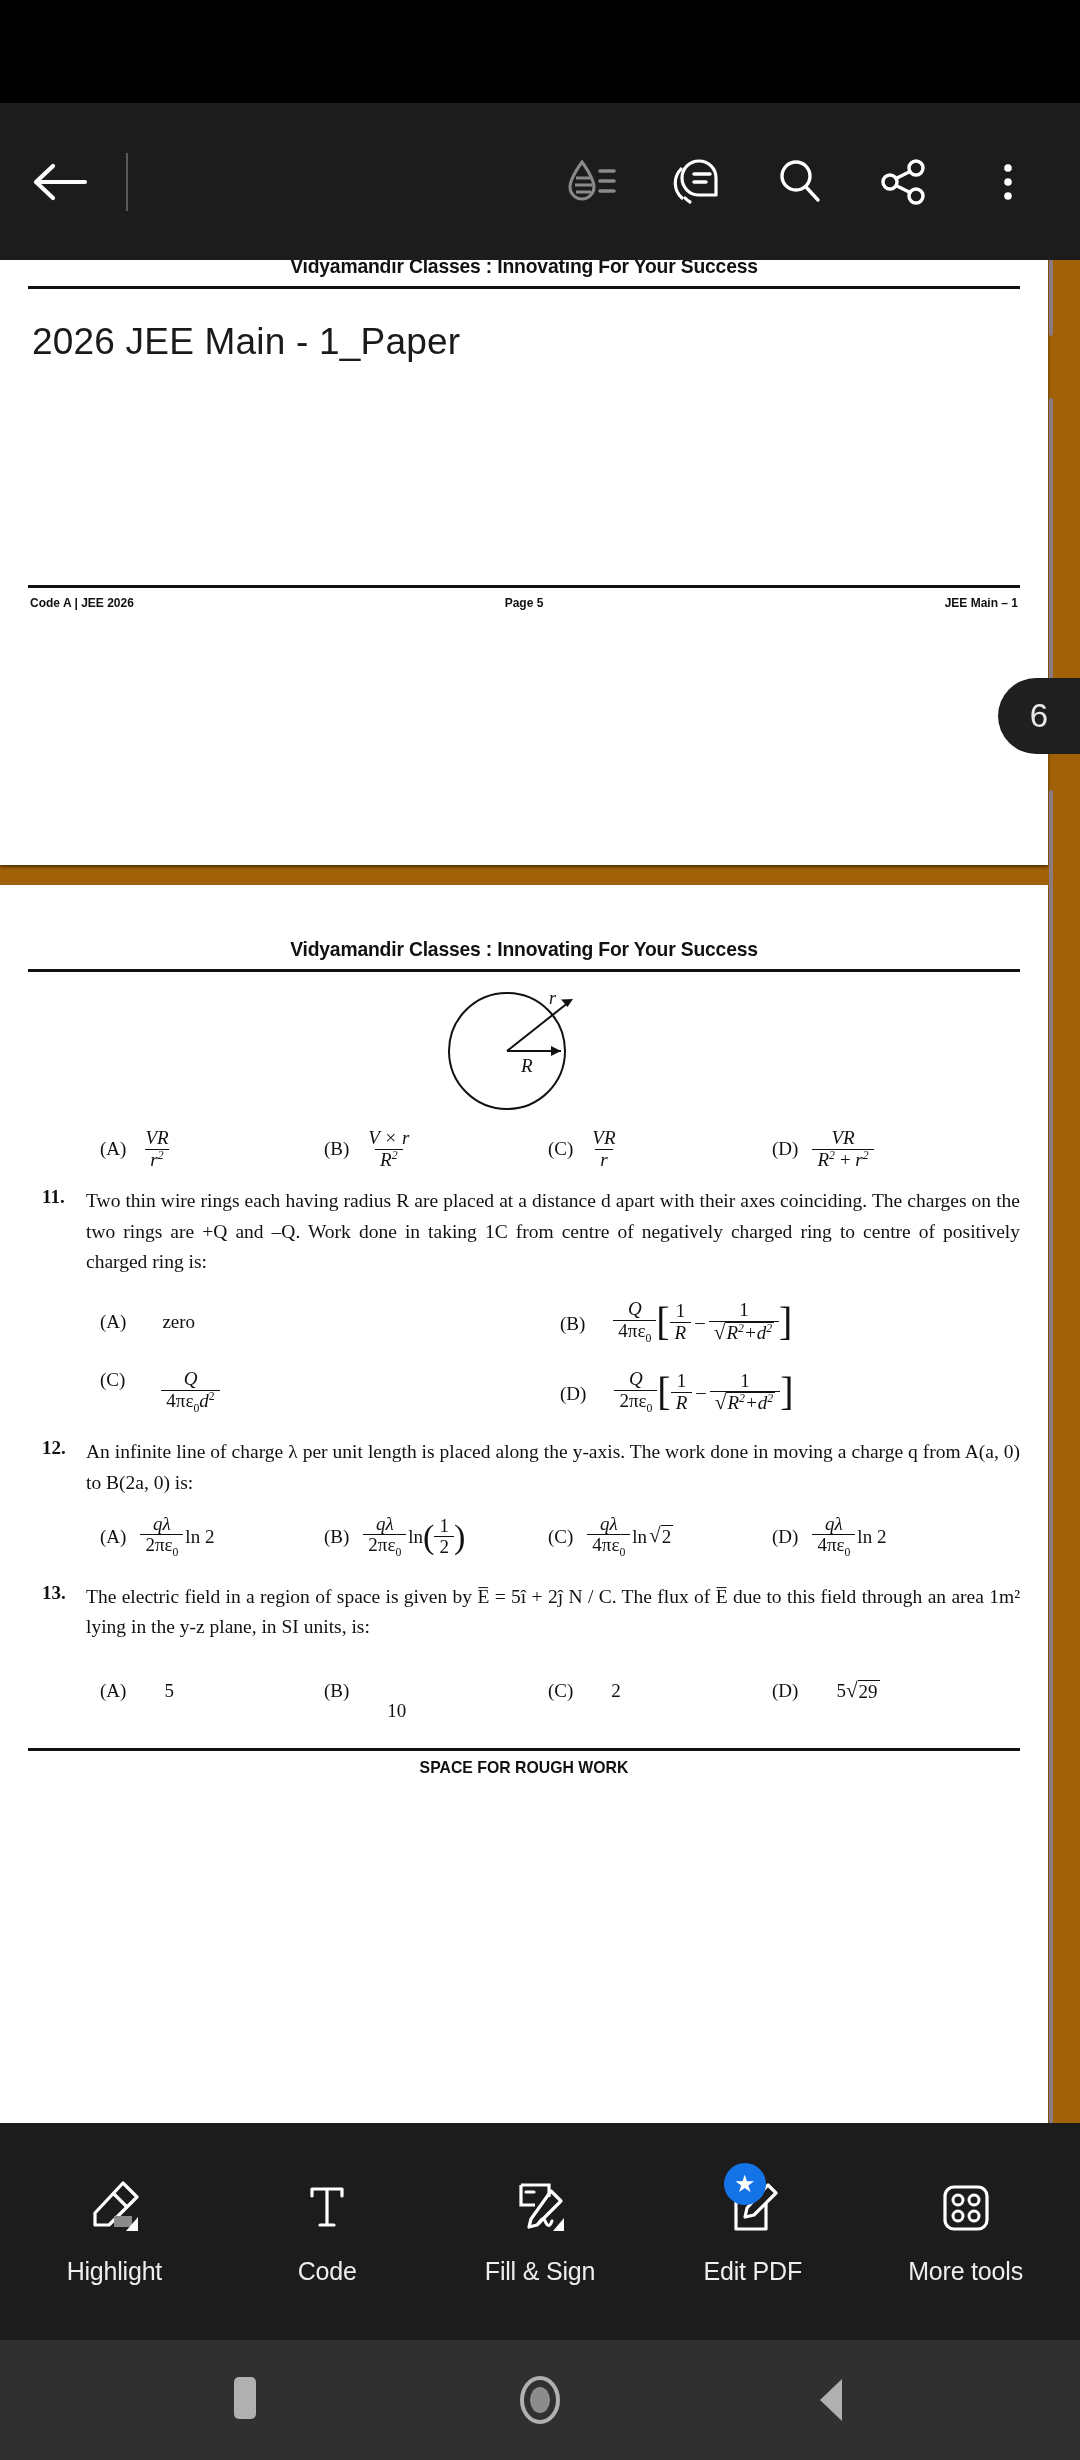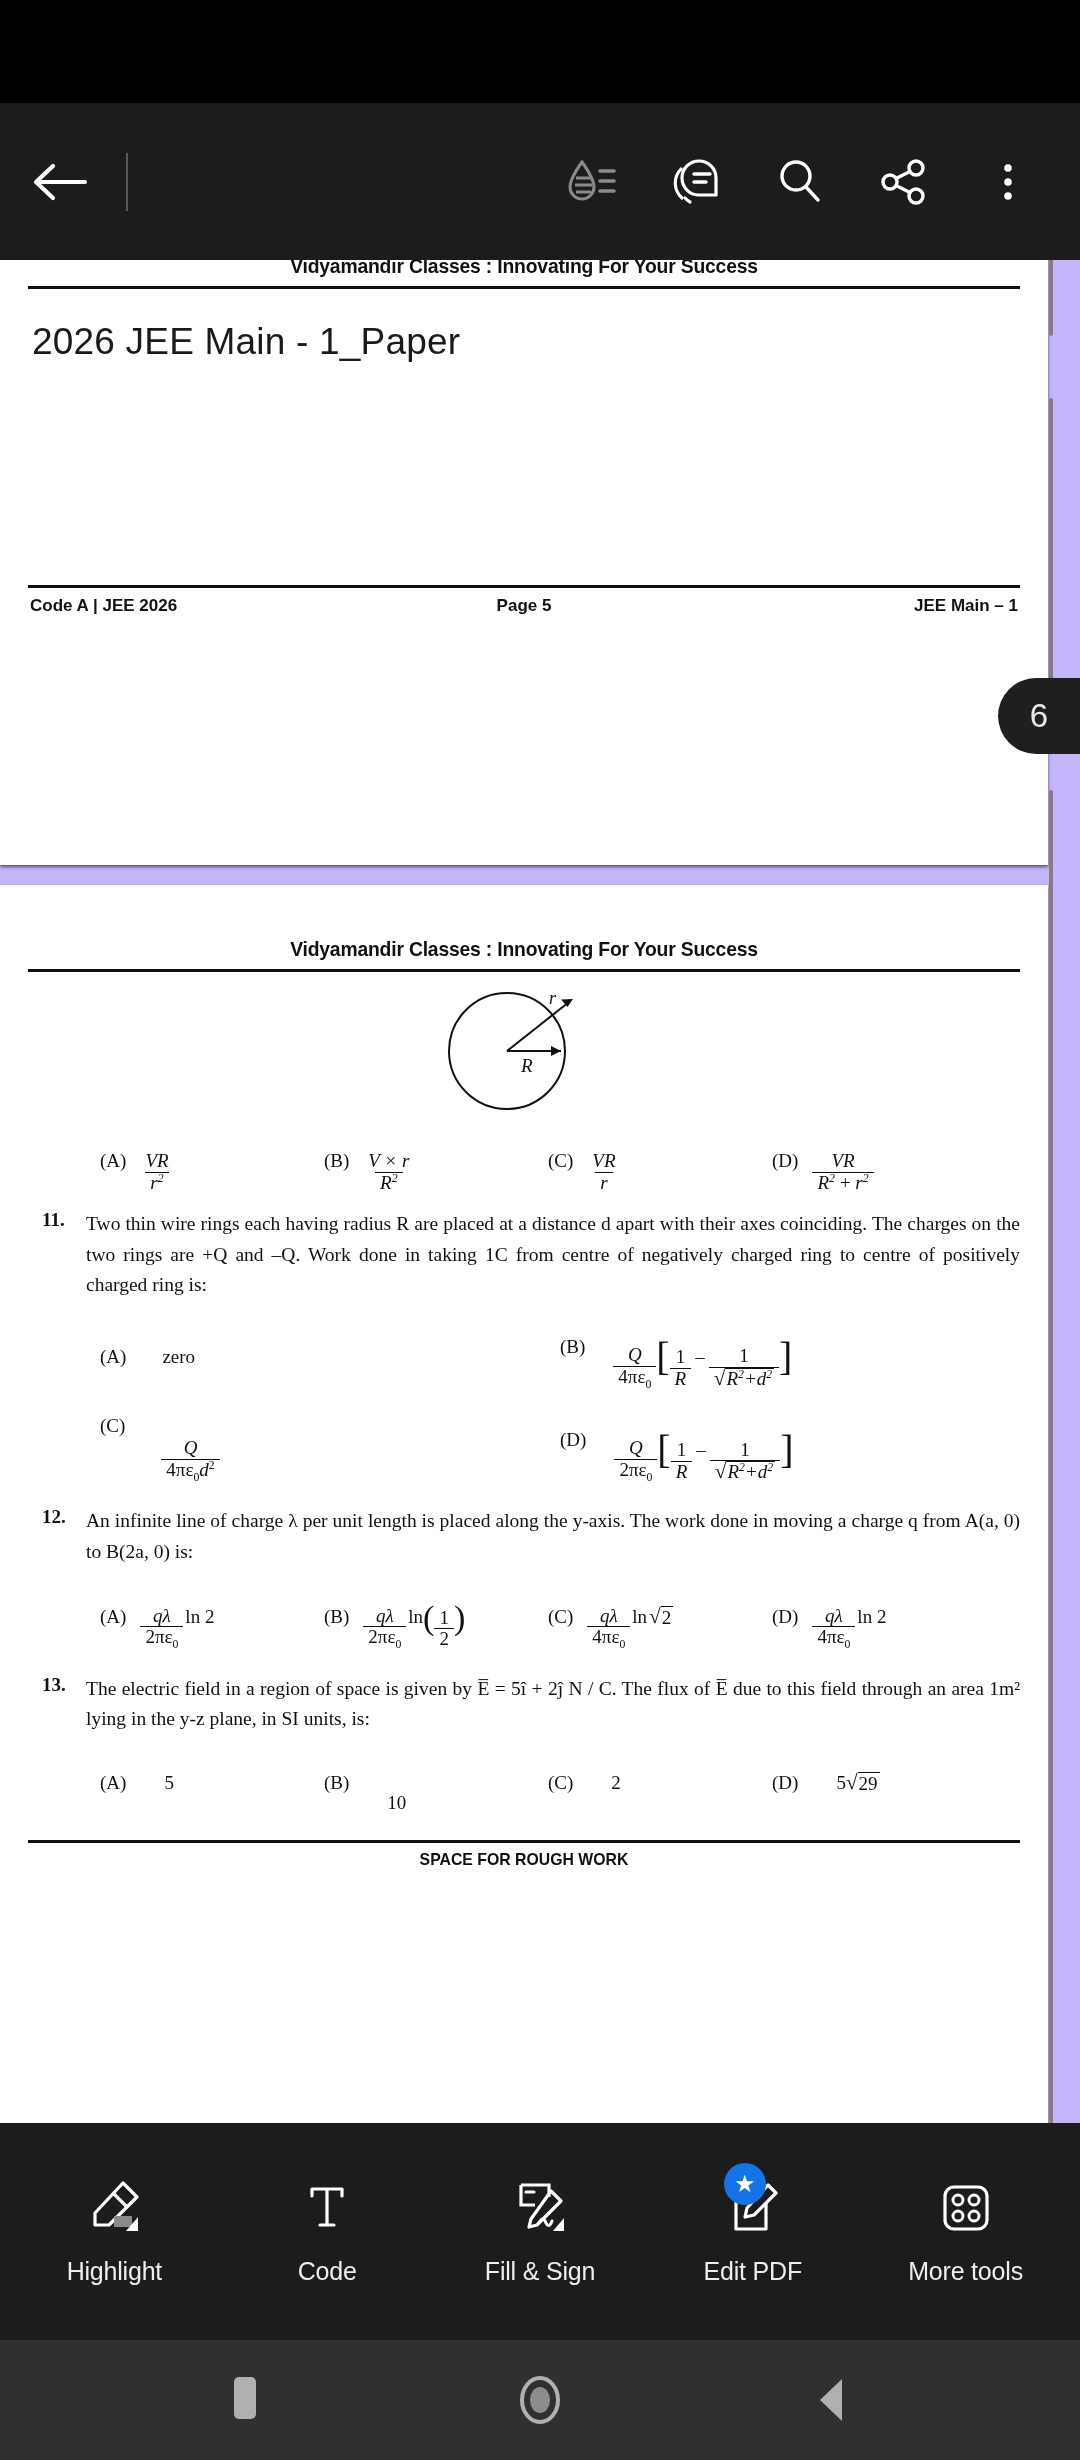--- a/index.html
+++ b/index.html
@@ -27,21 +27,21 @@
   .tb-divider { width: 2px; height: 58px; background: #5a5a5a; margin-left: 6px; }
   .tb-spacer { flex: 1 1 auto; }
   .tb-actions { display: flex; align-items: center; gap: 0px; padding-right: 20px; }
   .tb-btn { width: 104px; height: 104px; display: flex; align-items: center; justify-content: center; }
   .tb-btn.disabled svg { stroke: #8a8a8a; }
   .tb-btn svg { stroke: #ffffff; fill: none; }
 
   
   .viewer {
     position: absolute; top: 260px; left: 0; width: 1080px; height: 1863px;
-    background: #c4b5fd; overflow: hidden;
+    background: #a16207; overflow: hidden;
   }
 
   .page {
     position: absolute; left: 0; width: 1048px; background: #ffffff;
     box-shadow: 0 2px 3px rgba(0,0,0,.55);
   }
   .page-top { top: -92px; height: 697px; }
   .page-bottom { top: 625px; height: 1500px; }
 
   .pg-inner { position: relative; width: 100%; height: 100%; padding: 0 28px; }
@@ -53,21 +53,21 @@
   }
   .rule { height: 3px; background: #111; margin-top: 8px; }
 
   .doctitle {
     font-size: 37px; color: #1a1a1a; font-family: "Liberation Sans", sans-serif;
     letter-spacing: 0.2px; padding-left: 4px;
   }
 
   .pgfooter {
     display: flex; justify-content: space-between; align-items: baseline;
-    font-family: "Liberation Sans", sans-serif; font-weight: bold; font-size: 17px;
+    font-family: "Liberation Sans", sans-serif; font-weight: bold; font-size: 12px;
     color: #111; padding: 0 2px;
   }
   .pgfooter .mid { position: absolute; left: 50%; transform: translateX(-50%); }
   .pgfooter-wrap { position: relative; }
 
   
   .qrow { display: flex; margin-top: 14px; }
   .qnum { width: 58px; flex: 0 0 58px; font-weight: bold; font-size: 19px;
           font-family: "Liberation Serif", serif; color: #111; padding-left: 14px; }
   .qbody { flex: 1 1 auto; font-family: "Liberation Serif", serif; font-size: 19.5px;
@@ -76,21 +76,21 @@
   .opts { display: flex; margin-top: 10px; font-family: "Liberation Serif", serif;
           font-size: 19px; color: #111; padding-left: 72px; }
   .opt { display: flex; align-items: center; gap: 14px; }
   .opt .lbl { font-weight: normal; }
   .opts.four > .opt { width: 224px; }
   .opts.two > .opt { width: 480px; align-items: flex-start; }
 
   
   .frac { display: inline-flex; flex-direction: column; align-items: center;
           vertical-align: middle; font-family: "Liberation Serif", serif; line-height: 1.08; }
-  .frac > .num { padding: 0 5px; margin-top: 23px; }
+  .frac > .num { padding: 0 5px; }
   .frac > .den { padding: 0 5px; border-top: 1.6px solid #111; }
   .it { font-style: italic; }
   sup { font-size: 0.62em; vertical-align: super; }
   sub { font-size: 0.62em; vertical-align: sub; }
   .sqrt { display: inline-flex; align-items: stretch; }
   .sqrt > .radsym { font-size: 1.12em; line-height: 1; }
   .sqrt > .rad { border-top: 1.5px solid #111; padding: 0 2px 0 1px; }
   .brk { display: inline-flex; align-items: center; font-size: 2.1em; font-weight: 300;
          line-height: .8; font-family: "Liberation Serif", serif; }
 

